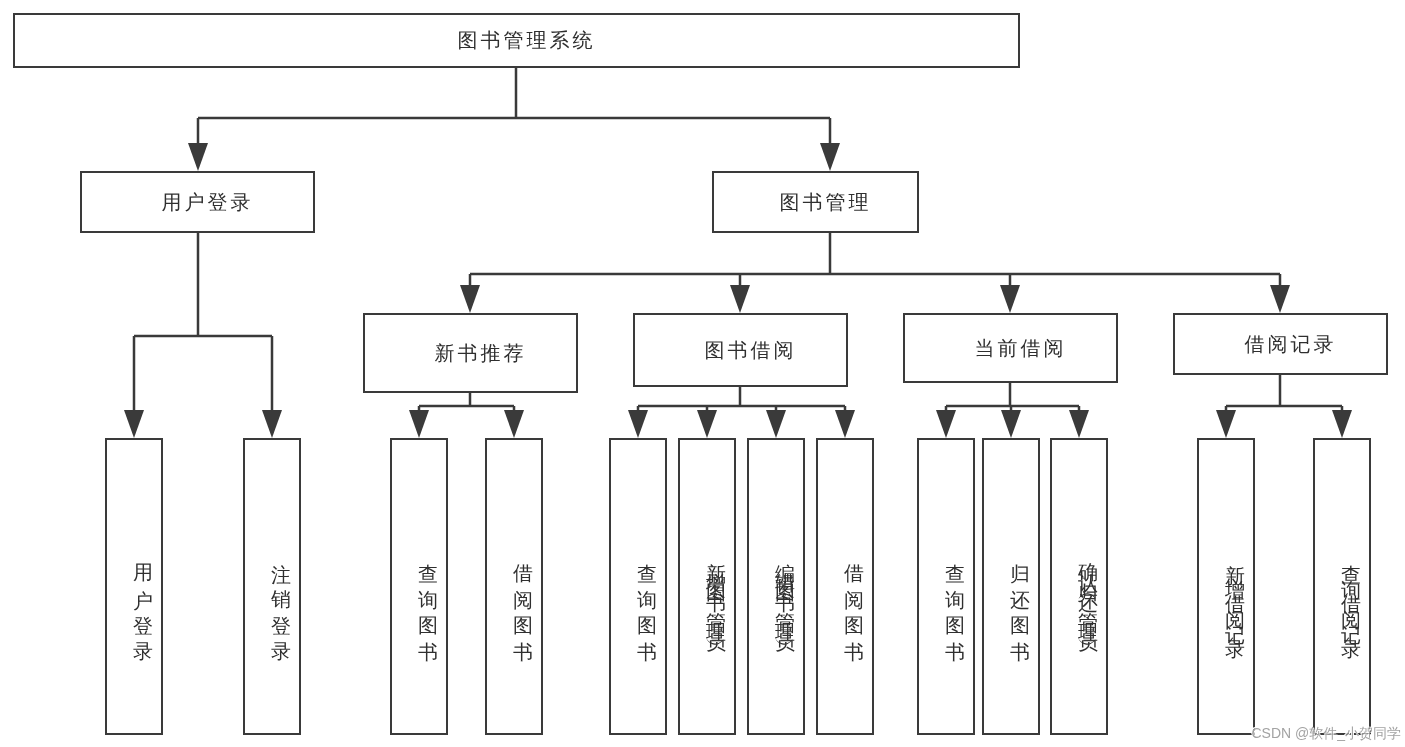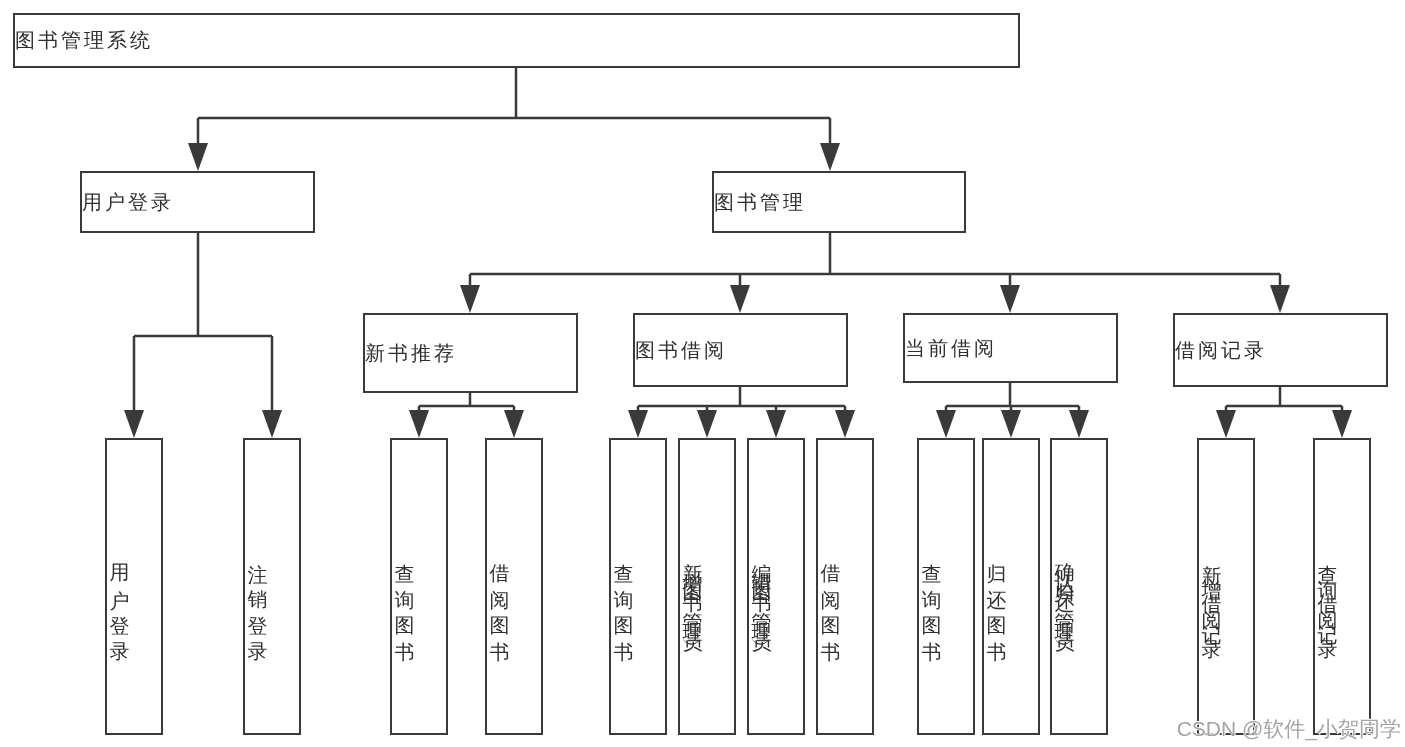--- a/index.html
+++ b/index.html
@@ -34,21 +34,22 @@
   .arrow{
     fill:var(--line);
     stroke:none;
   }
   .box{
     position:absolute;
     border:2.5px solid var(--line);
     background:var(--background);
     display:flex;
     align-items:center;
-    justify-content:flex-start;
+    justify-content:center;
+    padding-left:20px;
   }
   .hlabel{
     font-size:20px;
     letter-spacing:3px;
     color:var(--text);
     white-space:nowrap;
   }
   .vbox{
     top:438px;
     width:58px;
@@ -62,21 +63,21 @@
     letter-spacing:10px;
     padding-top:10px;
     white-space:nowrap;
   }
   .ls-wide{letter-spacing:26px;padding-top:26px;}
   .ls-mid{letter-spacing:15px;padding-top:15px;}
   .watermark{
     position:absolute;
     right:4px;
     bottom:4px;
-    font-size:21px;
+    font-size:14px;
     color:var(--watermark);
     text-shadow:1px 1px 0 #ffffff,-1px -1px 0 #ffffff;
     z-index:5;
     white-space:nowrap;
   }
 </style>
 </head>
 <body>
 
 <div class="canvas">
@@ -117,34 +118,34 @@
     <path class="arrow" d="M1332 410 L1352 410 L1342 438 Z"></path>
   </svg>
 
   <div class="box" style="left:13px;top:13px;width:1007px;height:55px">
     <span class="hlabel">图书管理系统</span>
   </div>
 
   <div class="box" style="left:80px;top:171px;width:235px;height:62px">
     <span class="hlabel">用户登录</span>
   </div>
-  <div class="box" style="left:712px;top:171px;width:254px;height:62px">
+  <div class="box" style="left:712px;top:171px;width:207px;height:62px">
     <span class="hlabel">图书管理</span>
   </div>
 
   <div class="box" style="left:363px;top:313px;width:215px;height:80px">
     <span class="hlabel">新书推荐</span>
   </div>
   <div class="box" style="left:633px;top:313px;width:215px;height:74px">
     <span class="hlabel">图书借阅</span>
   </div>
   <div class="box" style="left:903px;top:313px;width:215px;height:70px">
     <span class="hlabel">当前借阅</span>
   </div>
-  <div class="box" style="left:1173px;top:313px;width:215px;height:74px">
+  <div class="box" style="left:1173px;top:313px;width:215px;height:62px">
     <span class="hlabel">借阅记录</span>
   </div>
 
   <div class="box vbox" style="left:105px">
     <span class="vlabel ls-wide">用户登录</span>
   </div>
   <div class="box vbox" style="left:243px">
     <span class="vlabel ls-wide">注销登录</span>
   </div>
   <div class="box vbox" style="left:390px">

